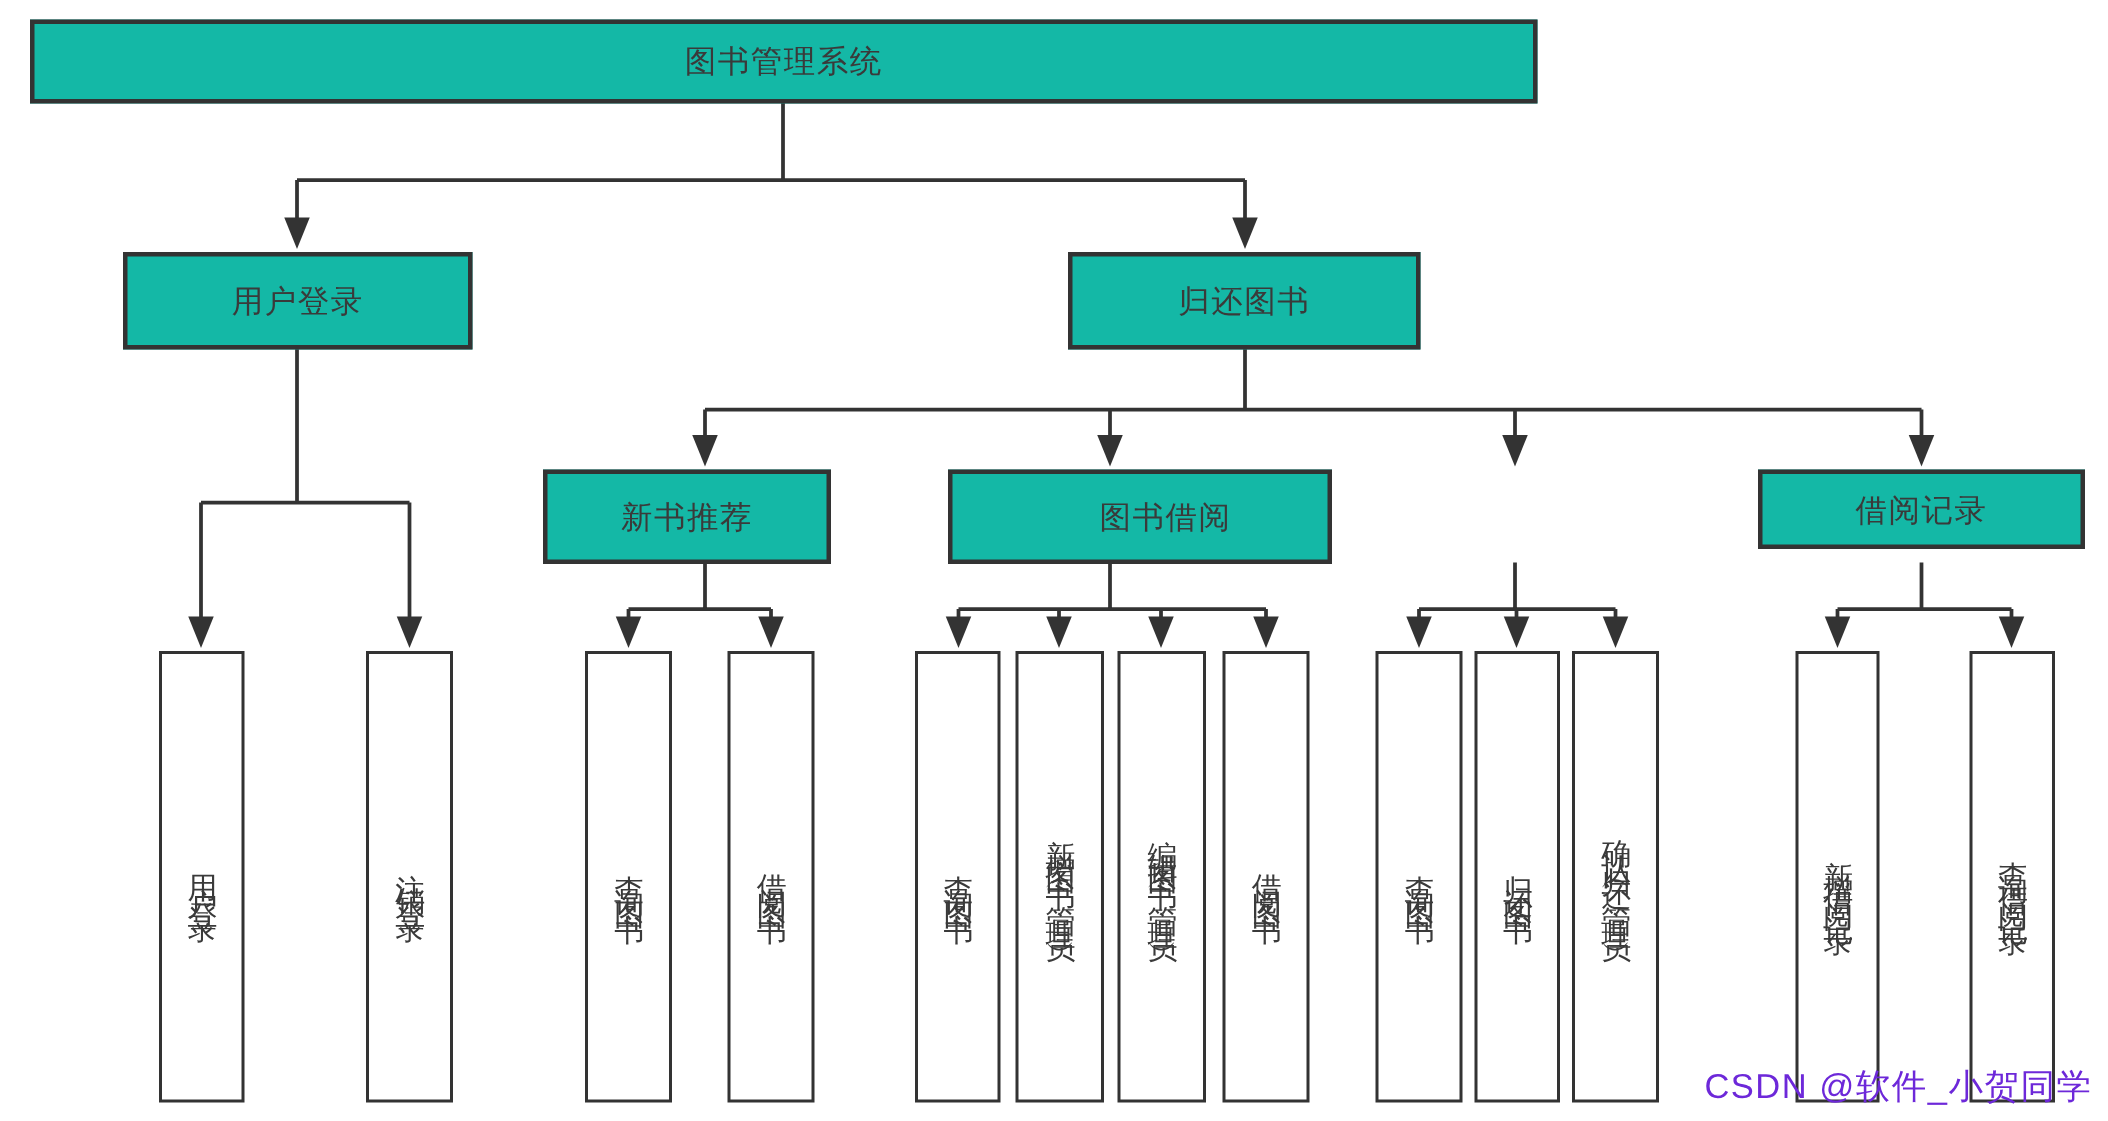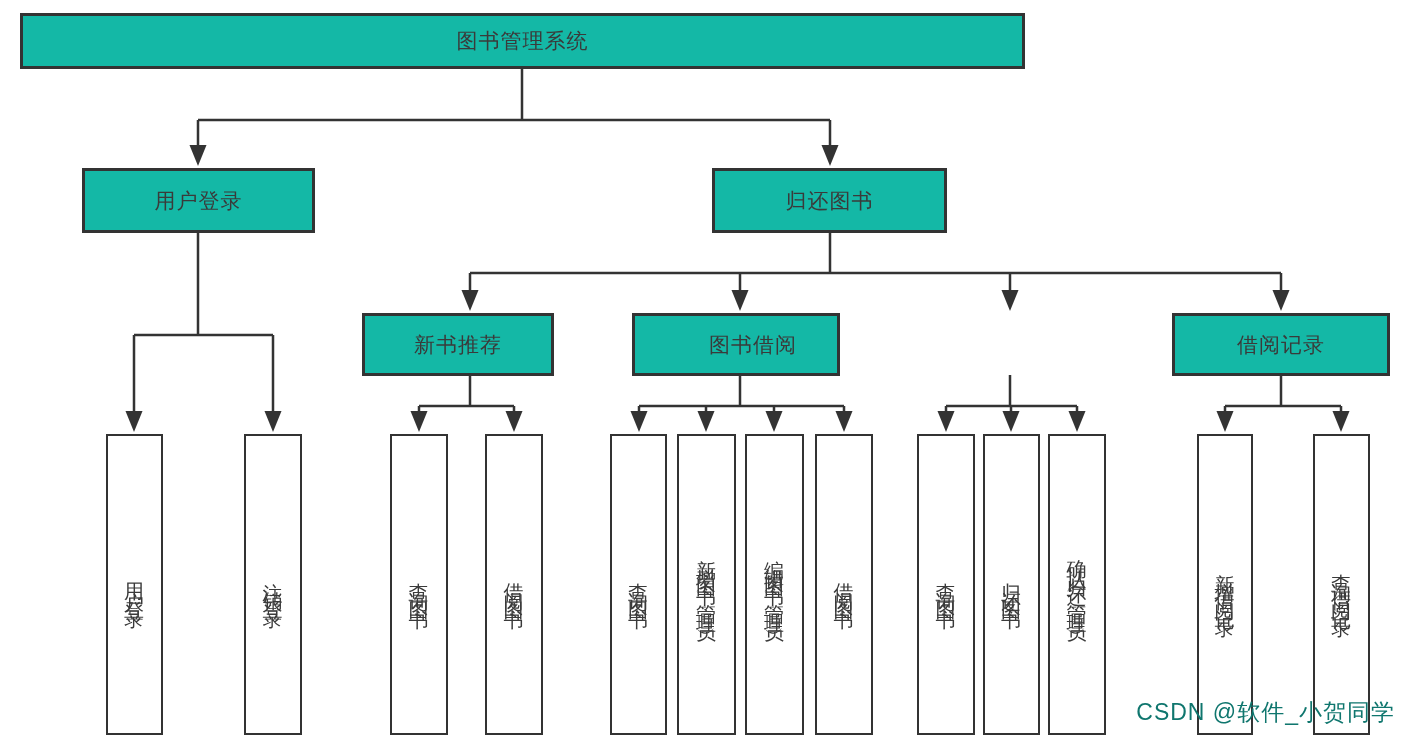--- a/index.html
+++ b/index.html
@@ -14,22 +14,22 @@
     font-size:21px;letter-spacing:1px;
   }
   .leaf{
     position:absolute;z-index:2;top:434px;height:301px;background:#fff;
     border:2px solid #333;box-sizing:border-box;
     display:flex;align-items:center;justify-content:center;
     writing-mode:vertical-rl;text-orientation:mixed;
     font-size:20px;letter-spacing:9px;line-height:1;
   }
   .watermark{
-    position:absolute;z-index:3;right:10px;bottom:19px;
-    font-size:23px;color:#0f766e;letter-spacing:1px;white-space:nowrap;
+    position:absolute;z-index:3;right:10px;bottom:7px;
+    font-size:23px;color:#6d28d9;letter-spacing:1px;white-space:nowrap;
   }
 </style>
 </head>
 <body>
 
 <div class="canvas">
 
   <svg class="wires" width="1405" height="747" viewBox="0 0 1405 747">
     <g stroke="#333" stroke-width="2.5" fill="none">
 
@@ -69,22 +69,22 @@
       <polygon points="1332.5,411 1349.5,411 1341,432"></polygon>
     </g>
   </svg>
 
   <div class="node" style="left:20px;top:13px;width:1005px;height:56px;">图书管理系统</div>
 
   <div class="node" style="left:82px;top:168px;width:233px;height:65px;">用户登录</div>
   <div class="node" style="left:712px;top:168px;width:235px;height:65px;">归还图书</div>
 
   <div class="node" style="left:362px;top:313px;width:192px;height:63px;">新书推荐</div>
-  <div class="node" style="left:632px;top:313px;width:208px;height:63px;padding-left:34px;">图书借阅</div>
-  <div class="node" style="left:1172px;top:313px;width:218px;height:63px;">借阅记录</div>
+  <div class="node" style="left:632px;top:313px;width:256px;height:63px;padding-left:34px;">图书借阅</div>
+  <div class="node" style="left:1172px;top:313px;width:218px;height:53px;">借阅记录</div>
 
   <div class="leaf" style="left:106px;width:57px;">用户登录</div>
   <div class="leaf" style="left:244px;width:58px;">注销登录</div>
 
   <div class="leaf" style="left:390px;width:58px;">查询图书</div>
   <div class="leaf" style="left:485px;width:58px;">借阅图书</div>
 
   <div class="leaf" style="left:610px;width:57px;">查询图书</div>
   <div class="leaf" style="left:677px;width:59px;">新增图书（管理员）</div>
   <div class="leaf" style="left:745px;width:59px;">编辑图书（管理员）</div>

